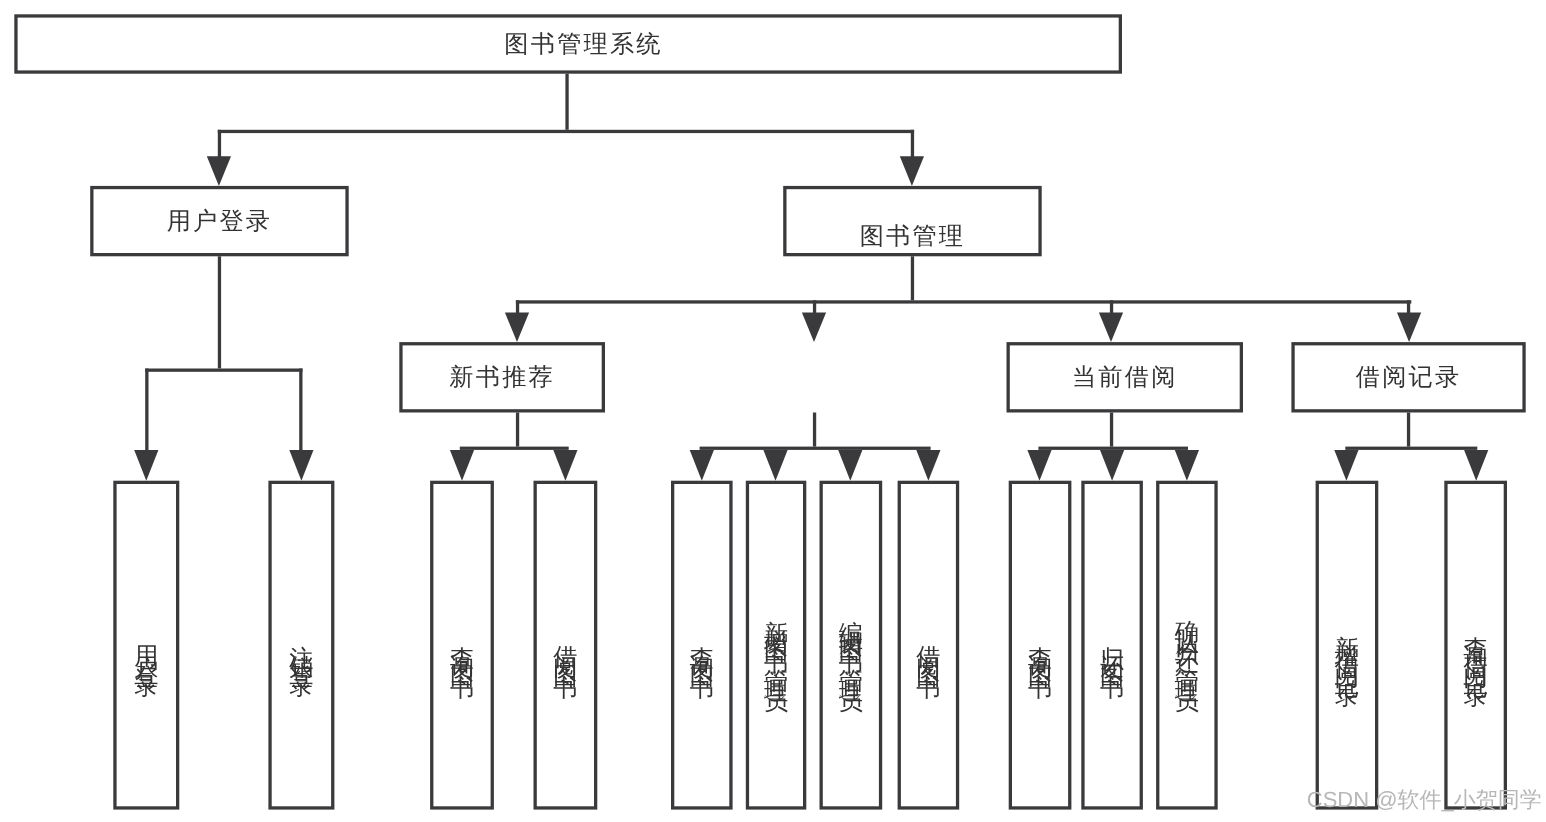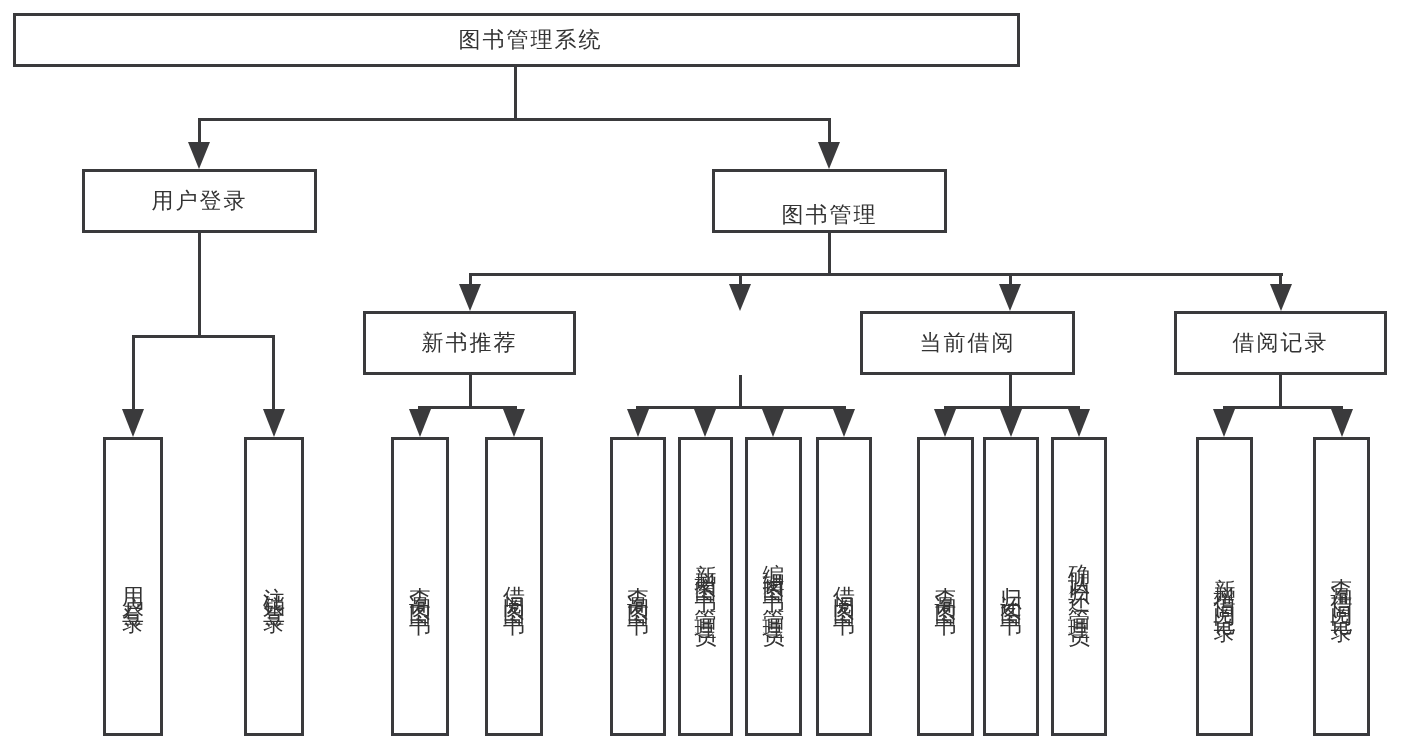--- a/index.html
+++ b/index.html
@@ -94,24 +94,24 @@
   <div class="hline" style="left:469px;top:273px;width:814px;"></div>
   <div class="vline" style="left:469px;top:273px;height:14px;"></div>
   <div class="vline" style="left:739px;top:273px;height:14px;"></div>
   <div class="vline" style="left:1009px;top:273px;height:14px;"></div>
   <div class="vline" style="left:1279px;top:273px;height:14px;"></div>
   <div class="arrow" style="left:459px;top:284px;"></div>
   <div class="arrow" style="left:729px;top:284px;"></div>
   <div class="arrow" style="left:999px;top:284px;"></div>
   <div class="arrow" style="left:1270px;top:284px;"></div>
 
-  <div class="box" style="left:363px;top:311px;width:213px;height:64px;">
+  <div class="box" style="left:363px;top:311px;width:187px;height:64px;">
     <span class="hlabel">新书推荐</span>
   </div>
-  <div class="box" style="left:860px;top:311px;width:215px;height:64px;">
+  <div class="box" style="left:915px;top:311px;width:215px;height:64px;">
     <span class="hlabel">当前借阅</span>
   </div>
   <div class="box" style="left:1174px;top:311px;width:213px;height:64px;">
     <span class="hlabel">借阅记录</span>
   </div>
 
   <div class="vline" style="left:469px;top:375px;height:31px;"></div>
   <div class="hline" style="left:418px;top:406px;width:99px;"></div>
   <div class="arrow leaf" style="left:409px;top:409px;"></div>
   <div class="arrow leaf" style="left:503px;top:409px;"></div>
@@ -171,14 +171,15 @@
     <span class="vlabel">确认归还（管理员）</span>
   </div>
 
   <div class="box vleaf" style="left:1196px;top:437px;width:57px;height:299px;">
     <span class="vlabel">新增借阅记录</span>
   </div>
   <div class="box vleaf" style="left:1313px;top:437px;width:57px;height:299px;">
     <span class="vlabel">查询借阅记录</span>
   </div>
 
+  <div class="watermark">CSDN @软件_小贺同学</div>
 
 </div>
 
 </body></html>

